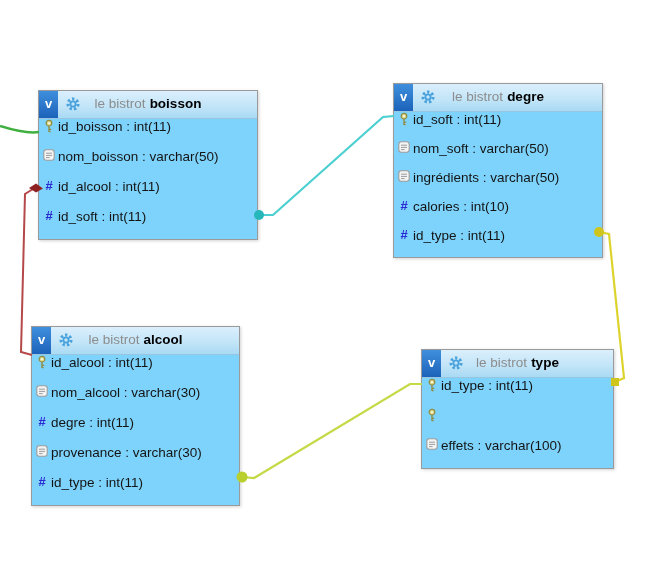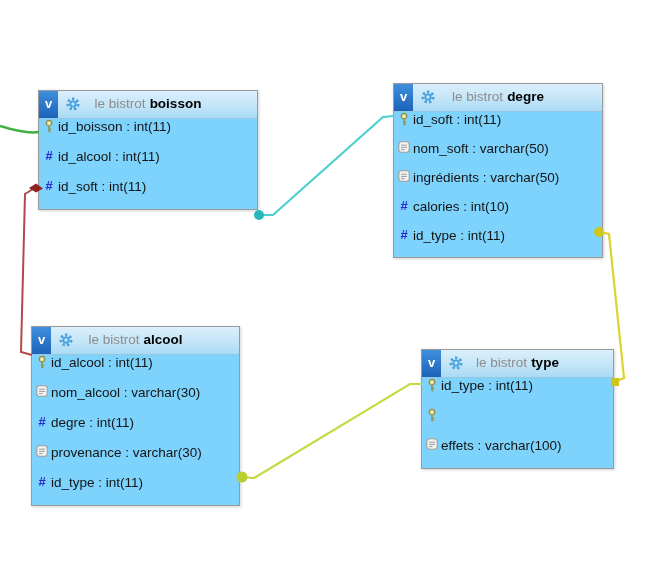--- a/index.html
+++ b/index.html
@@ -63,20 +63,29 @@
             <svg width="10" height="14" viewBox="0 0 10 14">
               <circle cx="5" cy="4.2" r="2.8" fill="#ded98a" stroke="#8f8d45" stroke-width="1.2"></circle>
               <circle cx="5" cy="4.2" r="0.9" fill="#ffffff"></circle>
               <path d="M5 7 L5 13 M5 10.4 L7.2 10.4 M5 12.6 L6.6 12.6" stroke="#8f8d45" stroke-width="1.4" fill="none"></path>
             </svg>
           </span>
           <span class="ftext">id_boisson : int(11)</span>
         </div>
         <div class="frow">
           <span class="ficon">
+            <svg width="12" height="12" viewBox="0 0 12 12">
+              <rect x="0.8" y="0.8" width="10.4" height="10.4" rx="2.4" fill="#f4f4f4" stroke="#9c9c9c" stroke-width="1.1"></rect>
+              <path d="M3 4.2 H9 M3 6.4 H9 M3 8.6 H6.6" stroke="#9c9c9c" stroke-width="1" fill="none"></path>
+            </svg>
+          </span>
+          <span class="ftext">nom_boisson : varchar(50)</span>
+        </div>
+        <div class="frow">
+          <span class="ficon">
             <span class="hash">#</span>
           </span>
           <span class="ftext">id_alcool : int(11)</span>
         </div>
         <div class="frow">
           <span class="ficon">
             <span class="hash">#</span>
           </span>
           <span class="ftext">id_soft : int(11)</span>
         </div>

